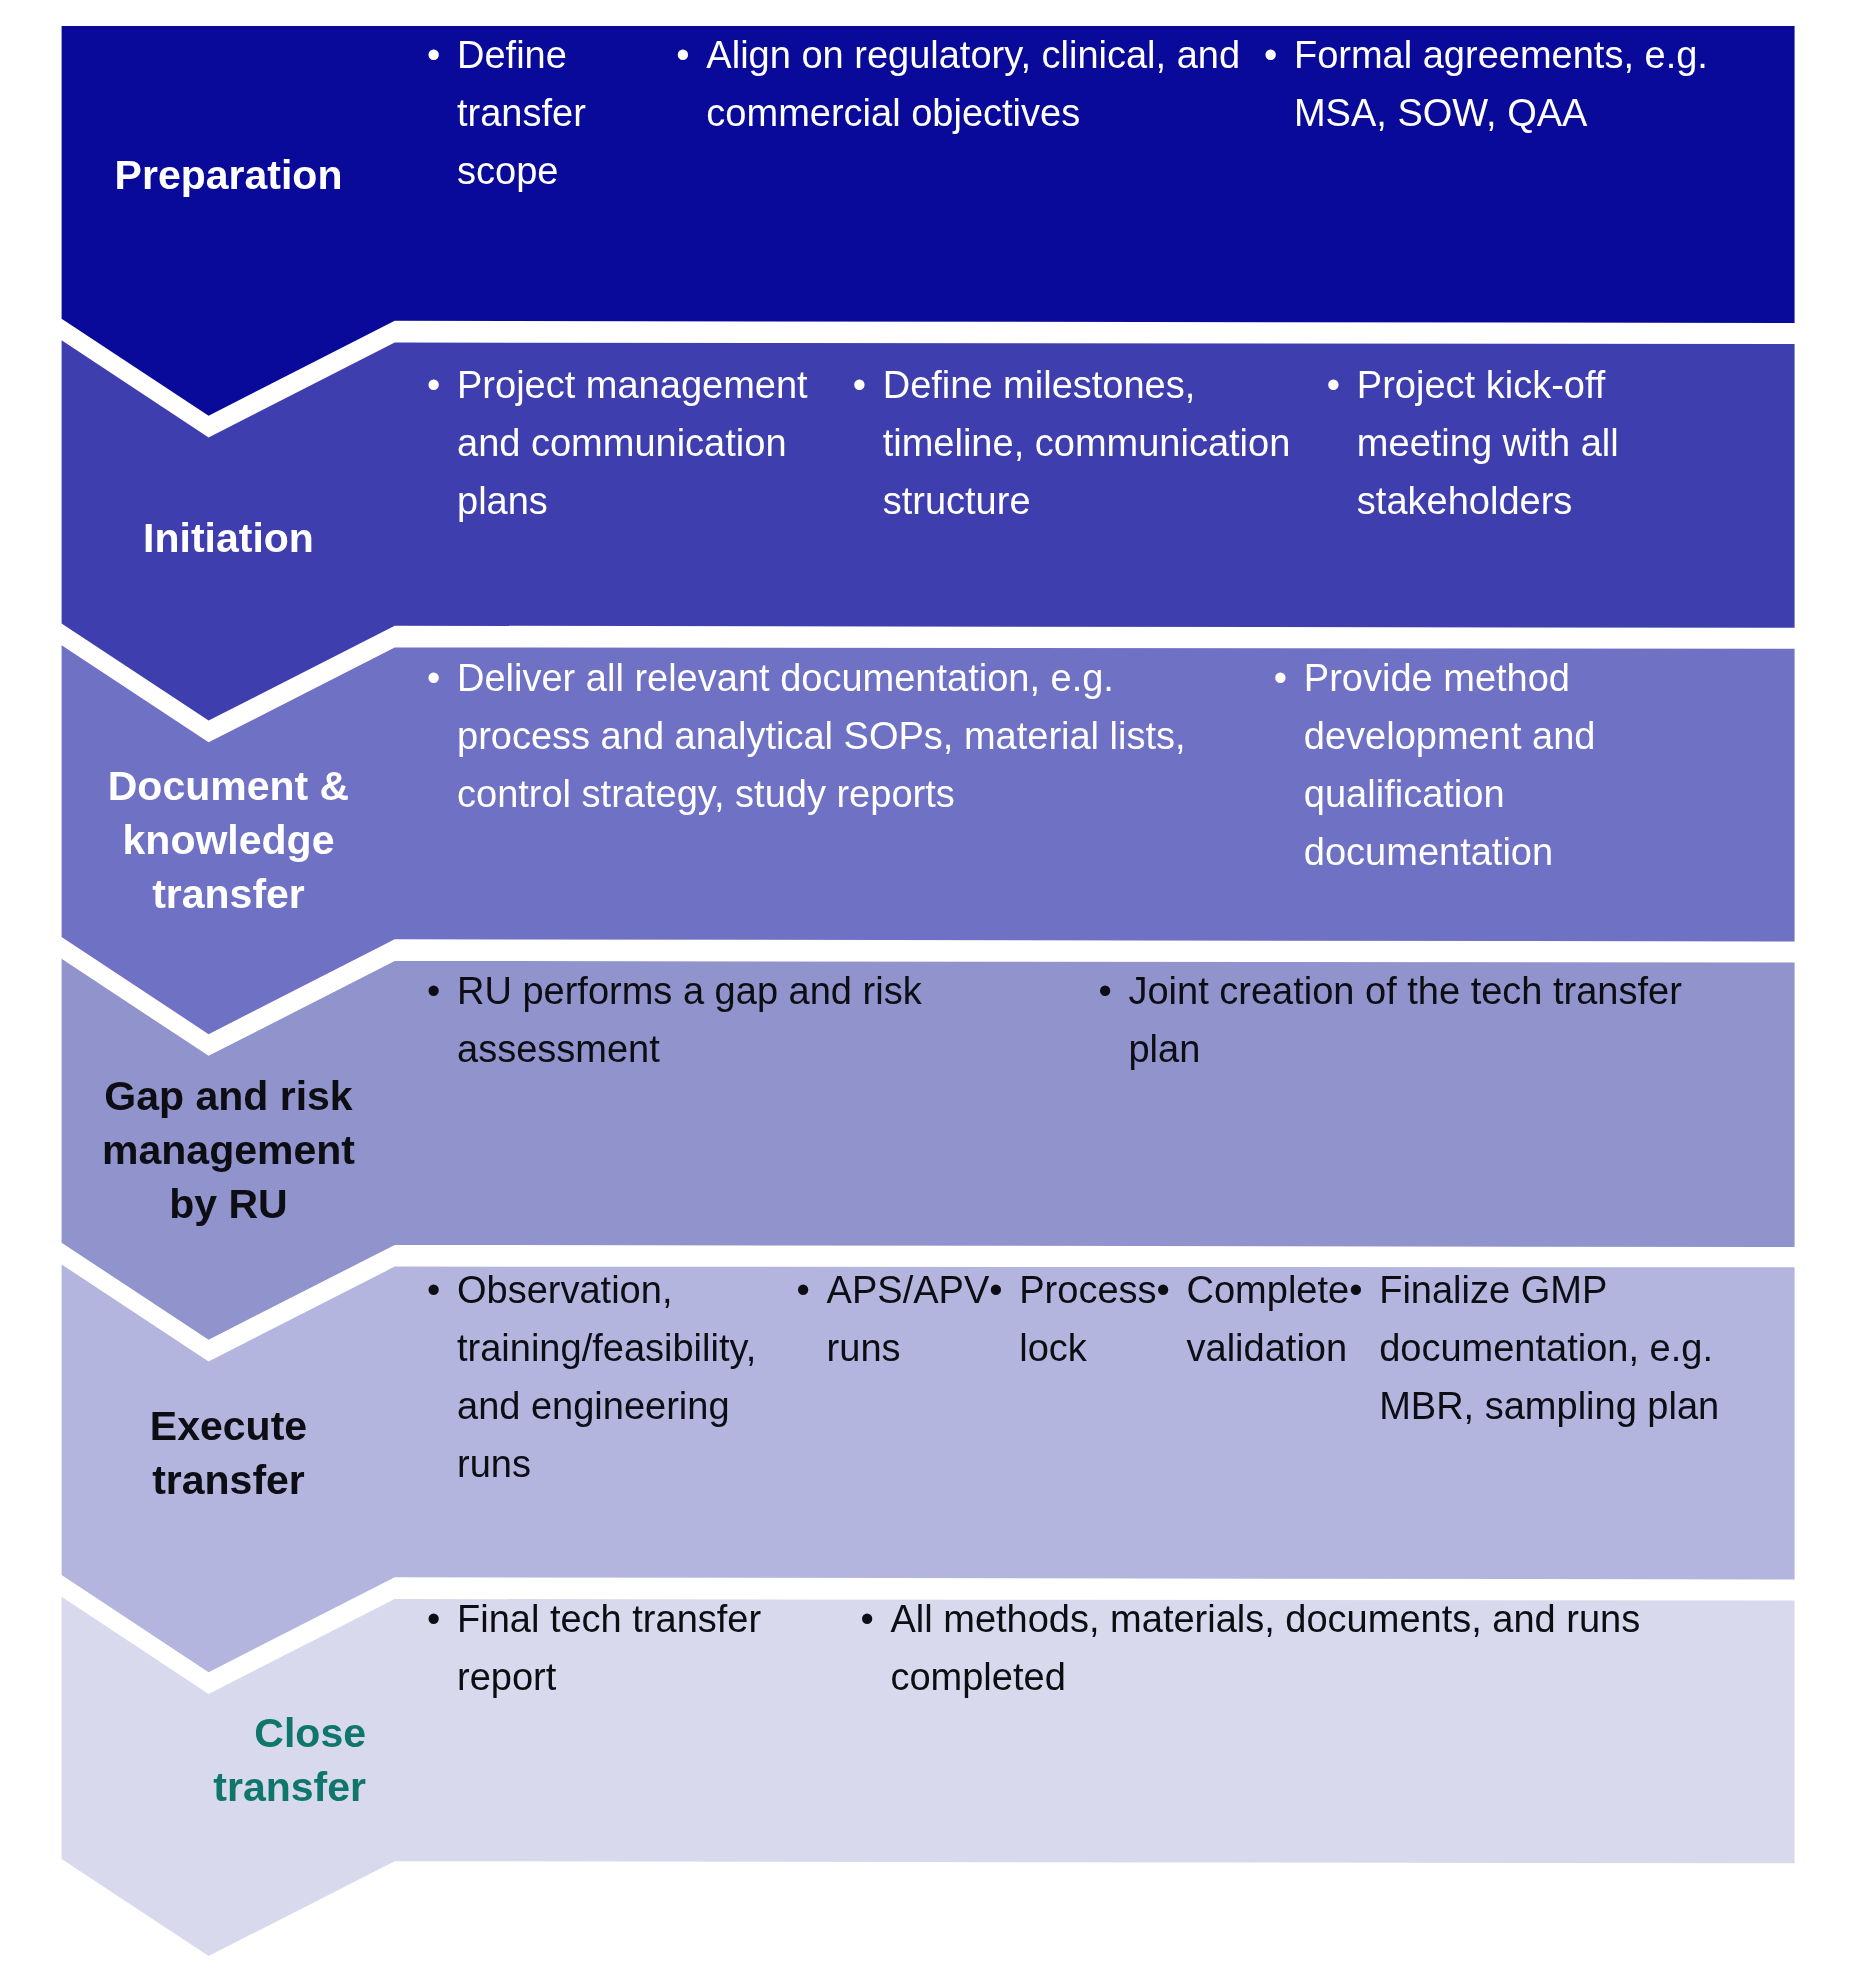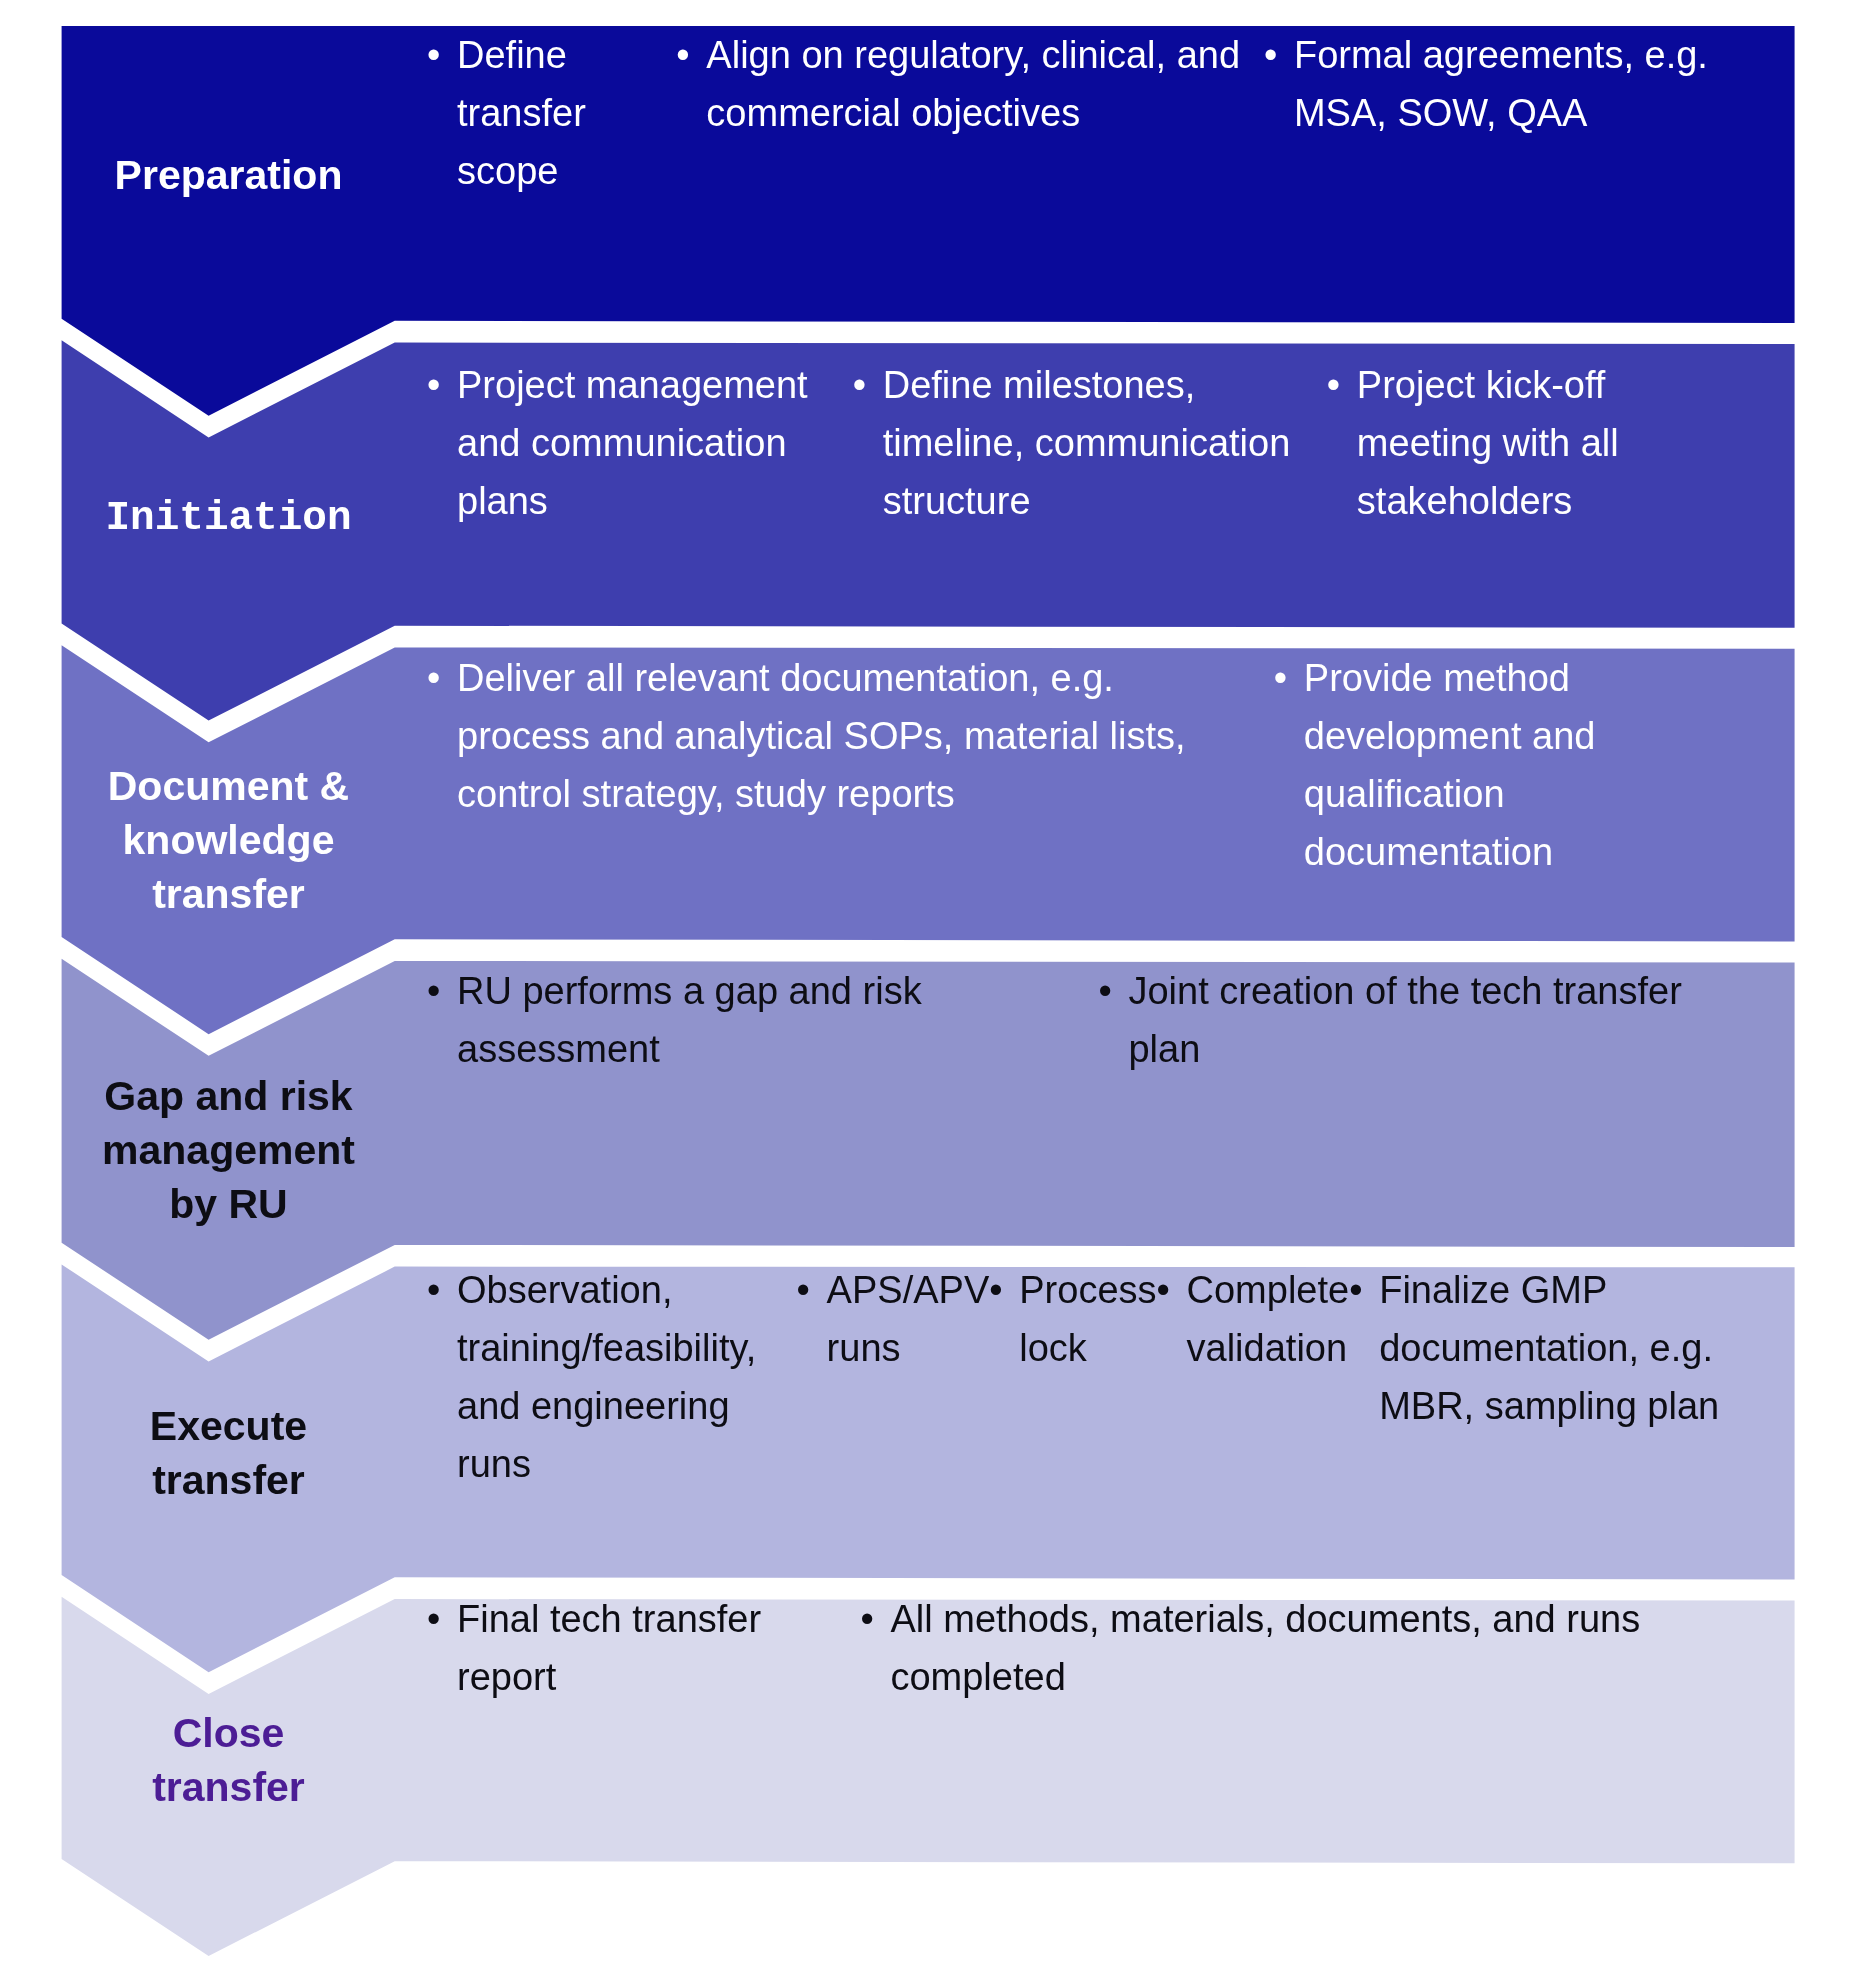--- a/index.html
+++ b/index.html
@@ -47,21 +47,21 @@
     padding-left: 30px;
   }
   .bullets li::before {
     content: "\2022";
     position: absolute;
     left: 0;
     top: 0;
   }
   
   .pos-l1 { top: 26px;   height: 297px; }
-  .pos-l2 { top: 328px;  height: 380px; font-family: Liberation Mono, monospace; }
+  .pos-l2 { top: 348px;  height: 380px; }
   .pos-l3 { top: 645px;  height: 389px; }
   .pos-l4 { top: 959px; height: 381px; }
   .pos-l5 { top: 1264px; height: 377px; }
   .pos-l6 { top: 1597px; height: 326px; }
 
   .pos-b1 { top: 26px;   height: 297px; }
   .pos-b2 { top: 356px;  height: 284px; }
   .pos-b3 { top: 649px;  height: 293px; }
   .pos-b4 { top: 962px; height: 285px; }
   .pos-b5 { top: 1261px; height: 304px; }
@@ -109,20 +109,20 @@
 
   <div class="label-box pos-l5" style="color: rgb(13, 13, 20);">Execute transfer</div>
   <ul class="bullets pos-b5" style="color: rgb(13, 13, 20);">
     <li>Observation, training/feasibility, and engineering runs</li>
     <li>APS/APV runs</li>
     <li>Process lock</li>
     <li>Complete validation</li>
     <li>Finalize GMP documentation, e.g. MBR, sampling plan</li>
   </ul>
 
-  <div class="label-box pos-l6" style="color: #4c1d95;">Close transfer</div>
+  <div class="label-box pos-l6" style="color: #0f766e; text-align: right;">Close transfer</div>
   <ul class="bullets pos-b6" style="color: rgb(13, 13, 20);">
     <li>Final tech transfer report</li>
     <li>All methods, materials, documents, and runs completed</li>
   </ul>
 
 </div>
 
 
 </body></html>

